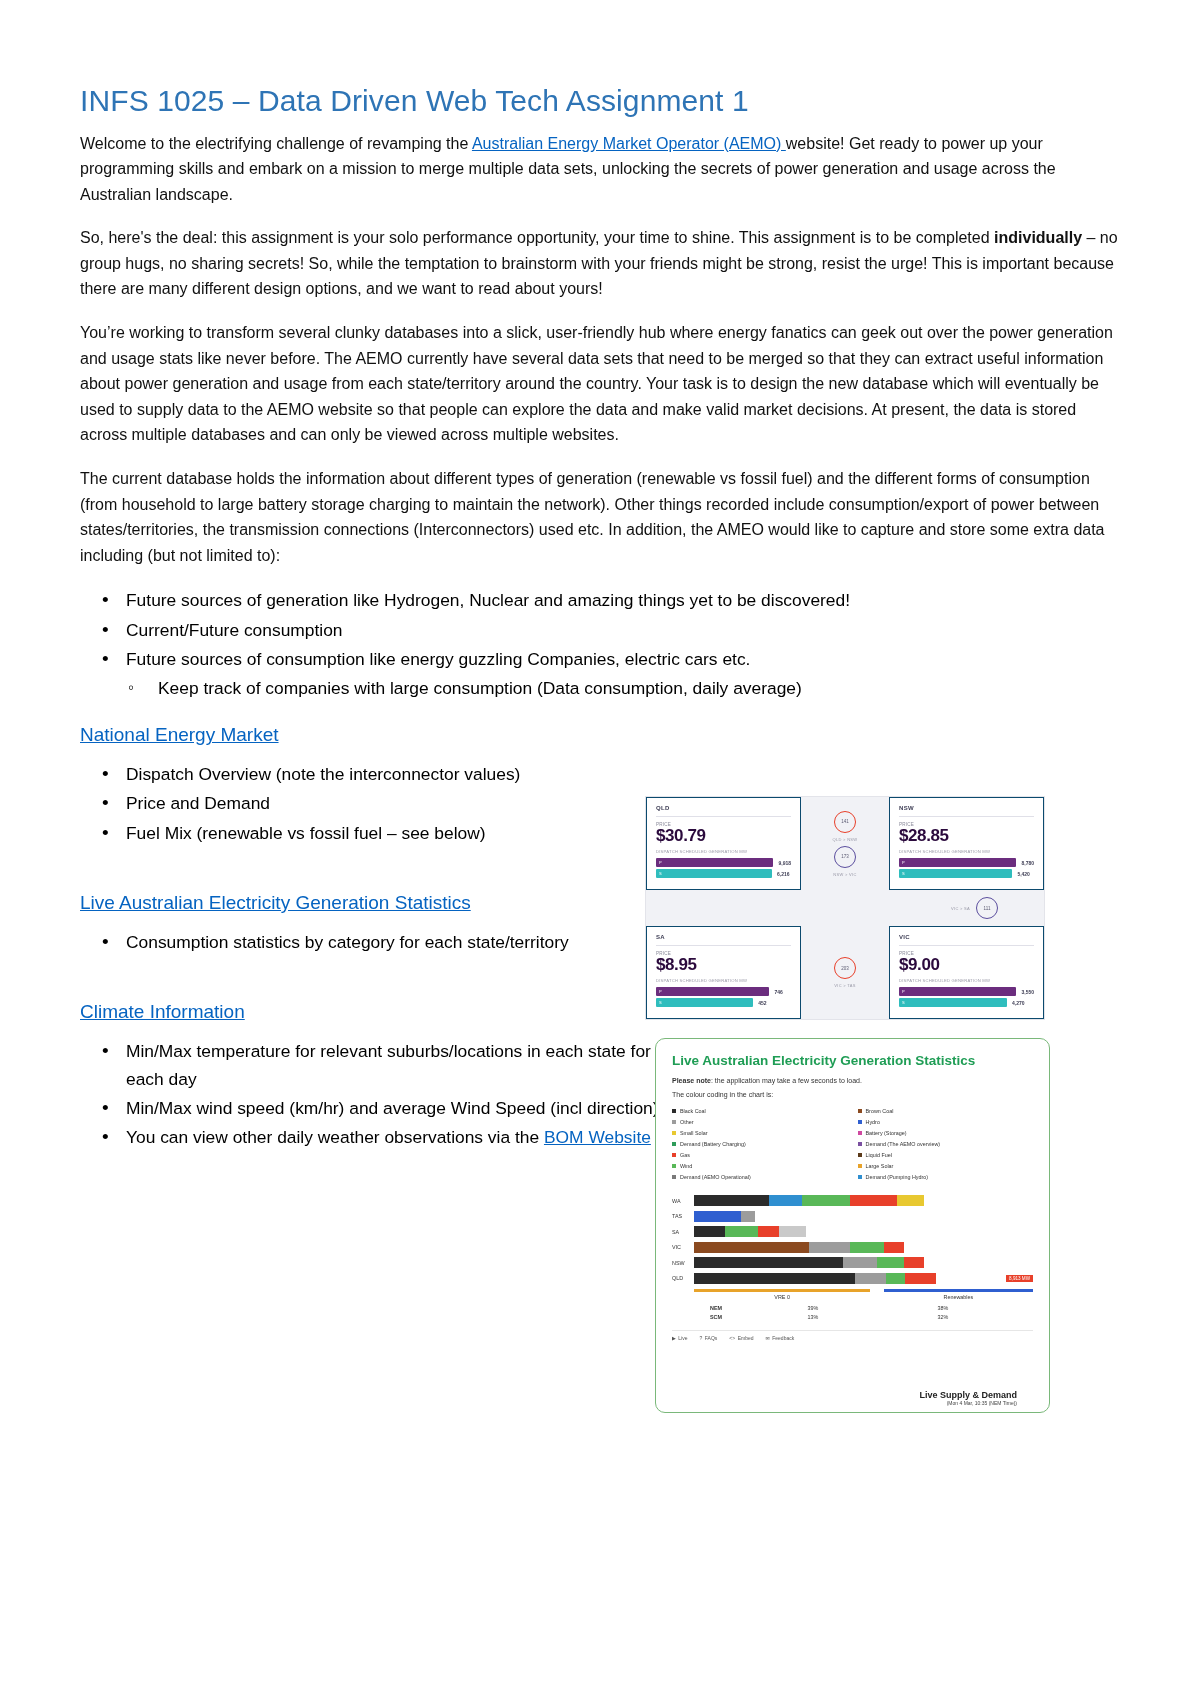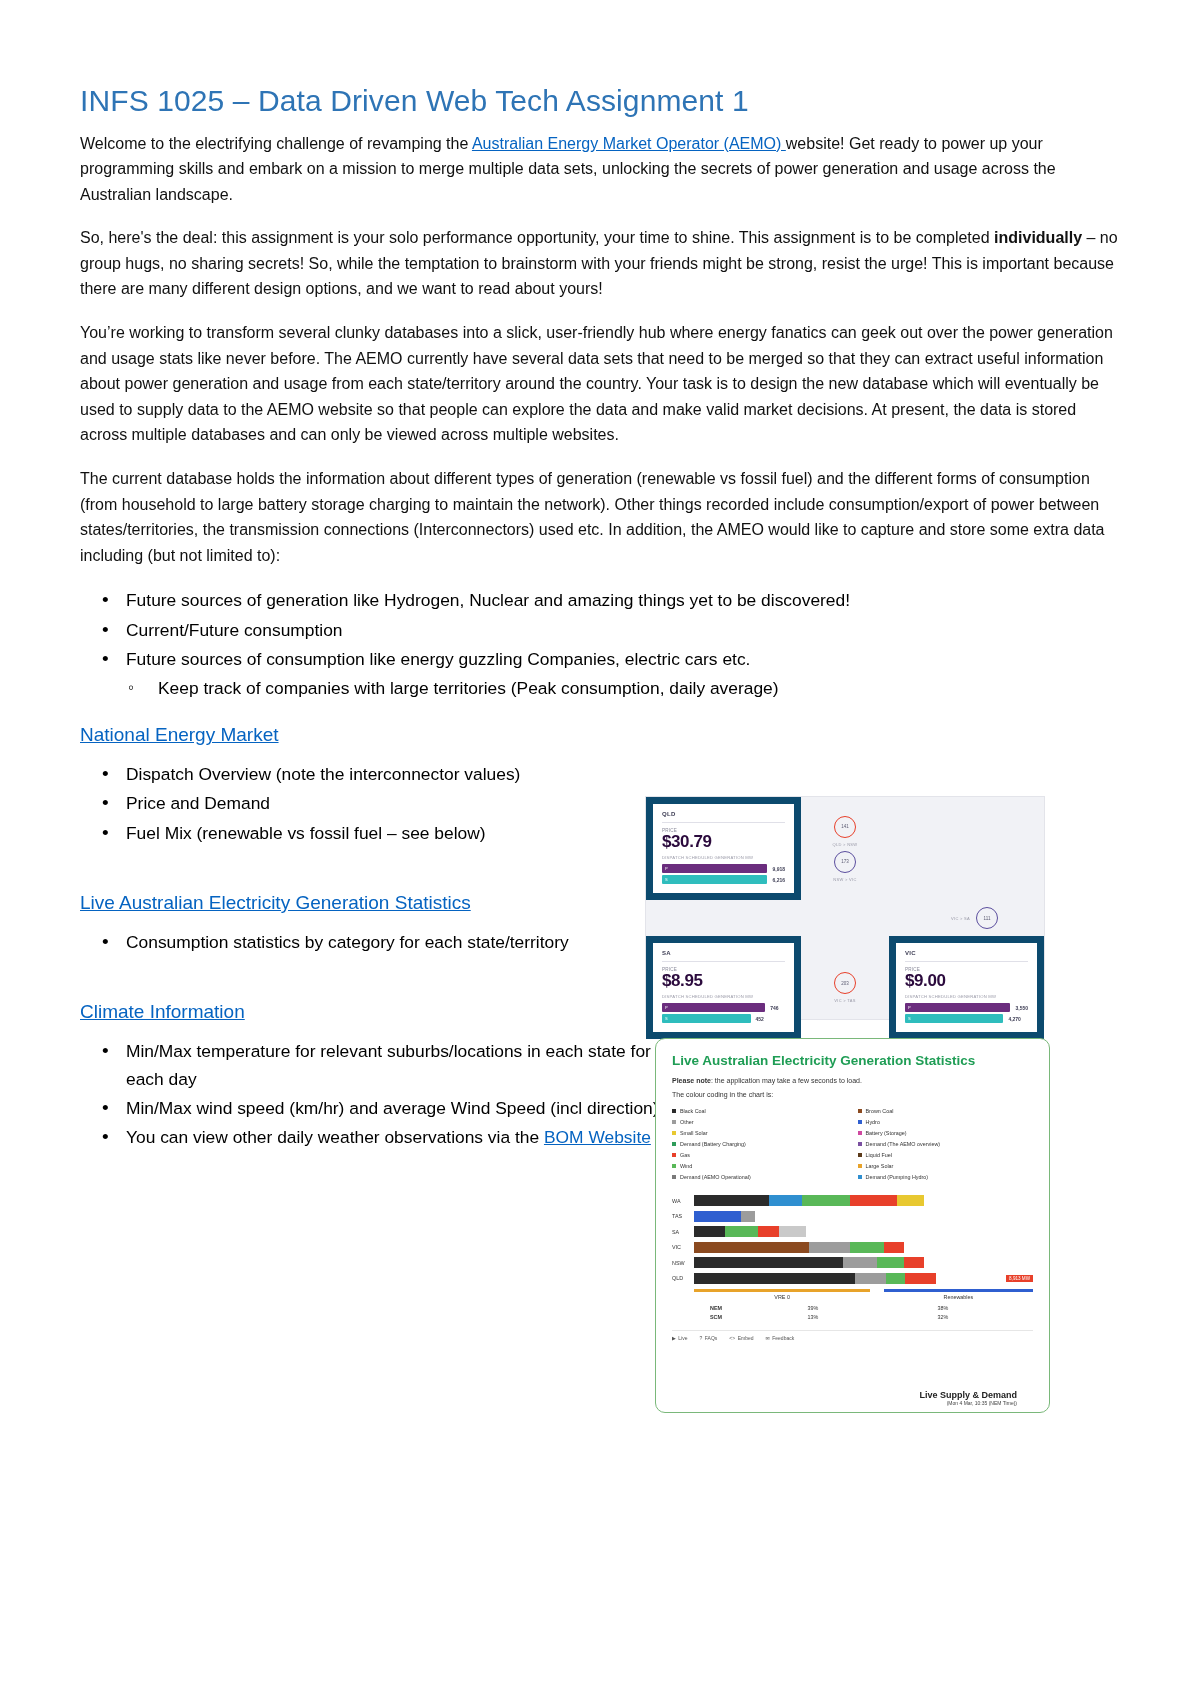--- a/index.html
+++ b/index.html
@@ -47,21 +47,21 @@
     margin:22px 0 14px 0;display:inline-block;
   }
   .gap-m{height:22px;}
 
   
   .fig-dash{
     position:absolute;left:645px;top:796px;width:400px;height:224px;
     background:#f1f2f6;border:1px solid #e3e4ea;box-sizing:border-box;
     display:grid;grid-template-columns:1fr 88px 1fr;grid-template-rows:1fr 36px 1fr;
   }
-  .dcard{background:#fff;border:7px solid #0c4a6e;box-sizing:border-box;padding:7px 9px;}
+  .dcard{background:#fff;border:1px solid #0c4a6e;box-sizing:border-box;padding:7px 9px;}
   .dstate{font-size:6px;font-weight:bold;color:#3d3d54;letter-spacing:.3px;}
   .drule{height:1px;background:#e0e0e8;margin:5px 0 5px 0;}
   .dlabel{font-size:4.6px;color:#8a8a9a;letter-spacing:.2px;}
   .dprice{font-size:17px;font-weight:bold;color:#2b0a3d;letter-spacing:-.4px;margin:-1px 0 3px 0;}
   .dsub{font-size:4.2px;color:#9a9aa8;letter-spacing:.2px;margin-bottom:4px;}
   .drow{display:flex;align-items:center;gap:5px;margin-bottom:2px;}
   .dbar{height:9px;border-radius:1px;position:relative;}
   .dbar.p{background:#6B2D7E;}
   .dbar.t{background:#2FBDBD;}
   .dbar span{position:absolute;left:3px;top:1.5px;font-size:4px;color:#fff;}
@@ -131,21 +131,21 @@
   <p class="para">You’re working to transform several clunky databases into a slick, user-friendly hub where energy fanatics can geek out over the power generation and usage stats like never before.  The AEMO currently have several data sets that need to be merged so that they can extract useful information about power generation and usage from each state/territory around the country.  Your task is to design the new database which will eventually be used to supply data to the AEMO website so that people can explore the data and make valid market decisions. At present, the data is stored across multiple databases and can only be viewed across multiple websites.</p>
 
   <p class="para">The current database holds the information about different types of generation (renewable vs fossil fuel) and the different forms of consumption (from household to large battery storage charging to maintain the network).  Other things recorded include consumption/export of power between states/territories, the transmission connections (Interconnectors) used etc.   In addition, the AMEO would like to capture and store some extra data including (but not limited to):</p>
 
   <ul class="bul">
     <li>Future sources of generation like Hydrogen, Nuclear and amazing things yet to be discovered!</li>
     <li>Current/Future consumption</li>
     <li>Future sources of consumption like energy guzzling Companies, electric cars etc.</li>
   </ul>
   <ul class="sub">
-    <li>Keep track of companies with large territories (Peak consumption, daily average)</li>
+    <li>Keep track of companies with large consumption (Data consumption, daily average)</li>
   </ul>
 
 
   <div class="col-left">
 
     <a class="secthead" href="#">National Energy Market</a>
     <ul class="bul">
       <li>Dispatch Overview (note the interconnector values)</li>
       <li>Price and Demand</li>
       <li>Fuel Mix (renewable vs fossil fuel – see below)</li>
@@ -195,20 +195,39 @@
     <div class="gauge red">
         <em>141</em>
       </div>
     <div class="gtxt">QLD &gt; NSW</div>
     <div class="gauge blue">
         <em>173</em>
       </div>
     <div class="gtxt">NSW &gt; VIC</div>
   </div>
 
+  <div class="dcard">
+    <div class="dstate">NSW</div>
+    <div class="drule"></div>
+    <div class="dlabel">PRICE</div>
+    <div class="dprice">$28.85</div>
+    <div class="dsub">DISPATCH SCHEDULED GENERATION MW</div>
+    <div class="drow">
+      <div class="dbar p" style="width:92%">
+          <span>P</span>
+        </div>
+      <div class="dval">8,780</div>
+    </div>
+    <div class="drow">
+      <div class="dbar t" style="width:84%">
+          <span>S</span>
+        </div>
+      <div class="dval">5,420</div>
+    </div>
+  </div>
 
   <div class="dcenter">
     <div class="gtxt">VIC &gt; SA</div>
     <div class="gauge blue">
         <em>111</em>
       </div>
   </div>
 
   <div class="dcard">
     <div class="dstate">SA</div>

